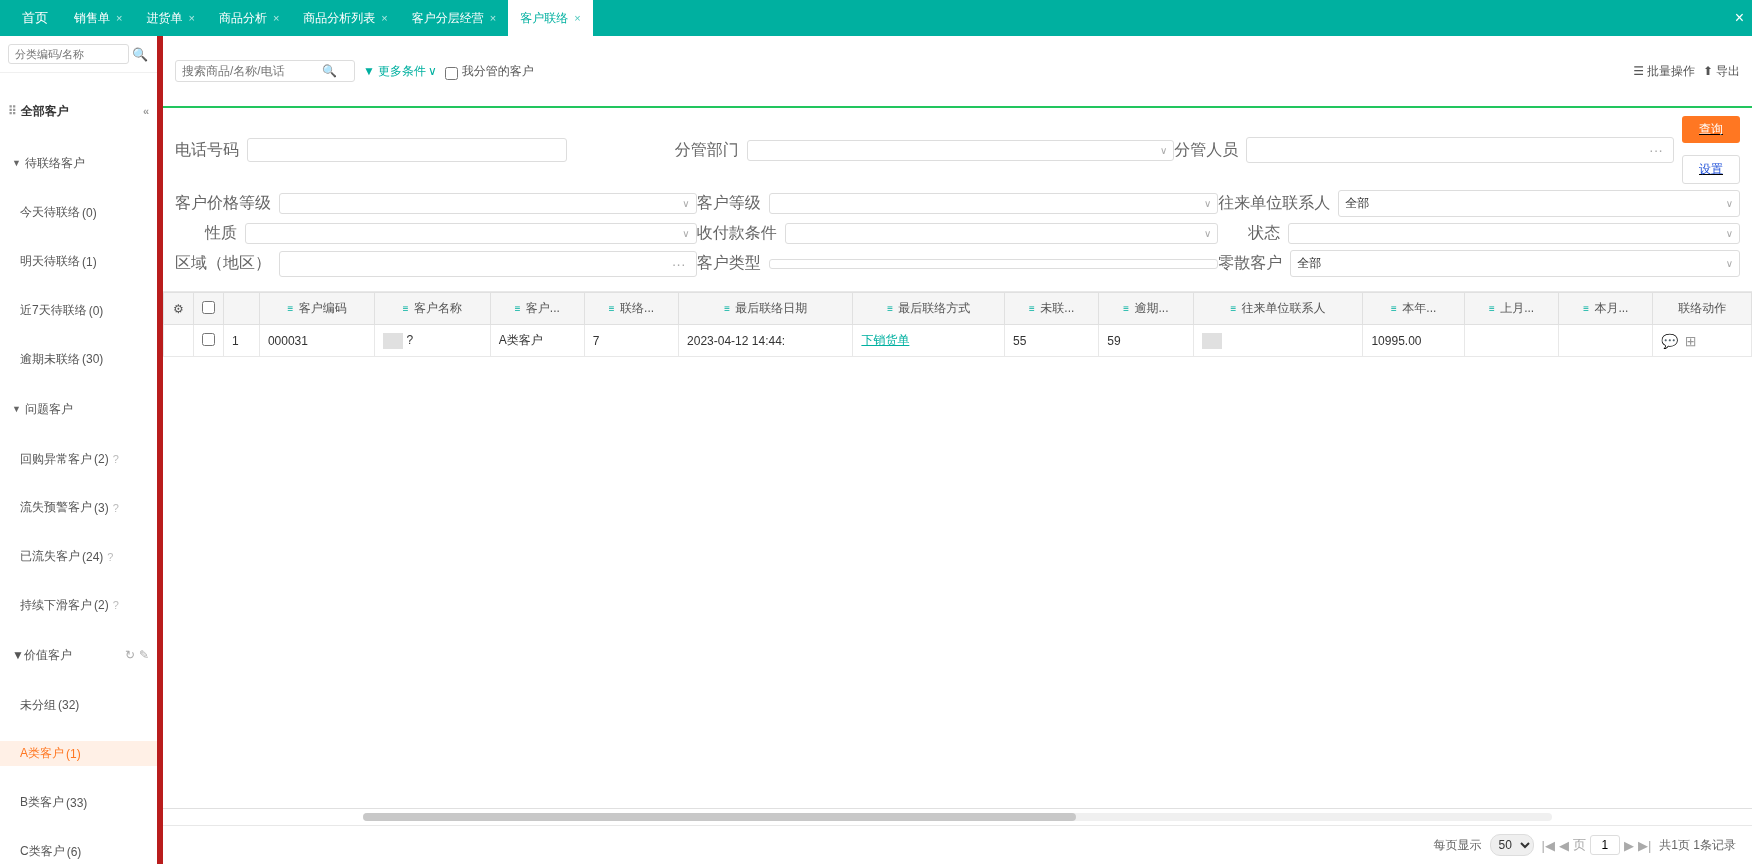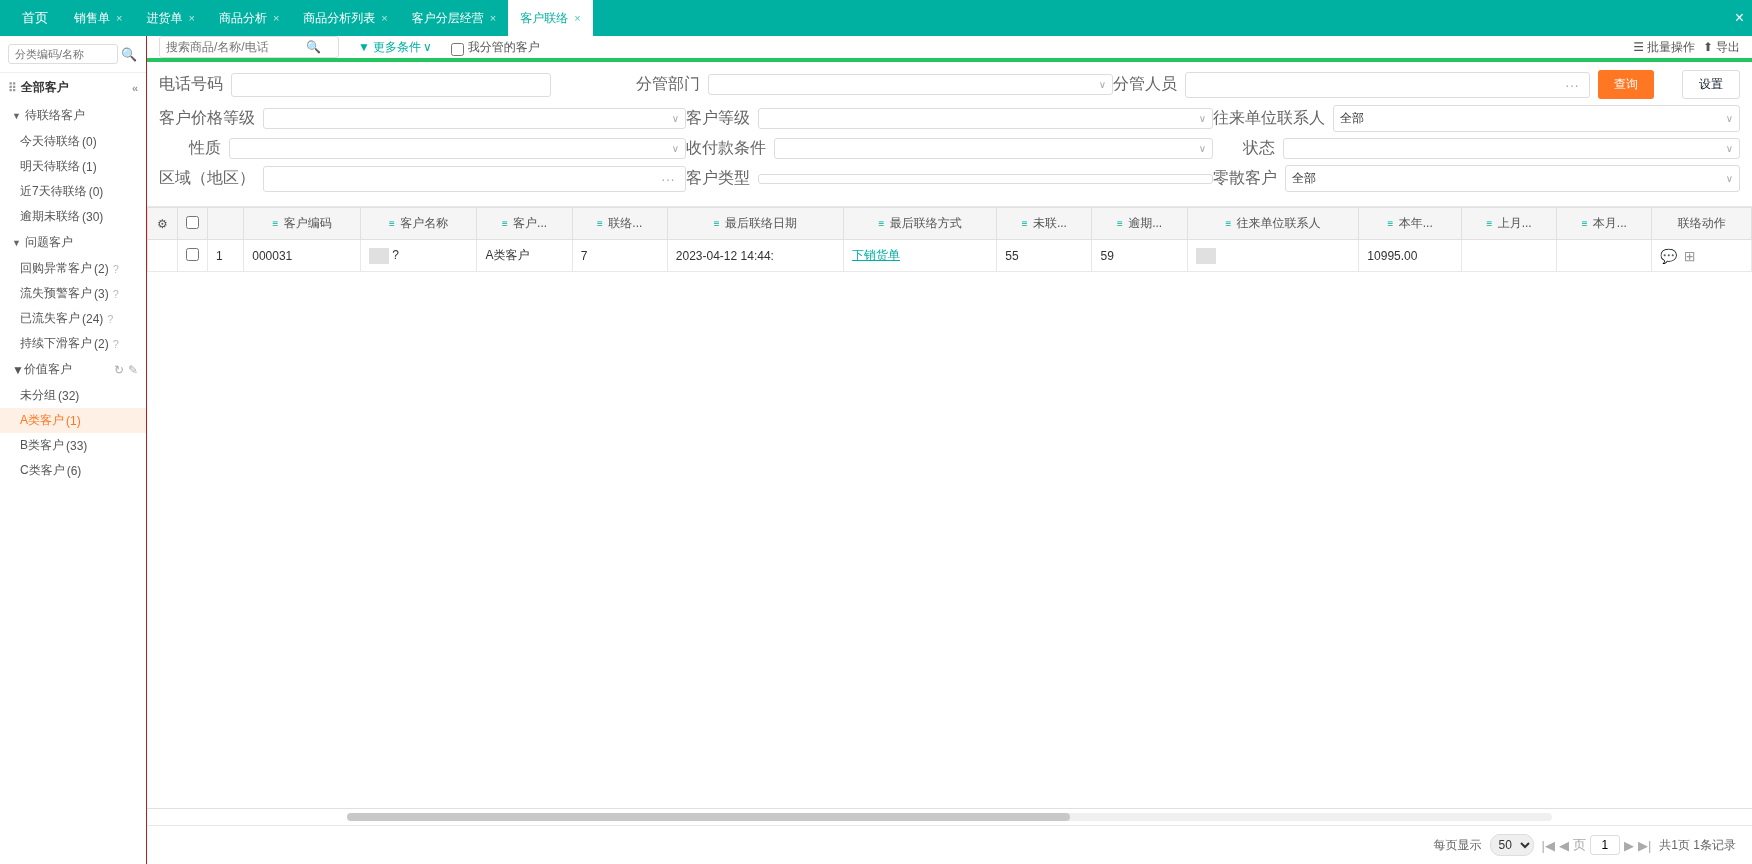--- a/index.html
+++ b/index.html
@@ -43,27 +43,28 @@
     }
 
     
     .main-layout {
       display: flex;
       height: calc(864px - 36px);
     }
 
     
     .sidebar {
-      width: 147px;
-      background: white;
-      border-right: 1px solid #b91c1c;
+      width: 163px;
+      background: white;
+      border-right: 6px solid #b91c1c;
       display: flex;
       flex-direction: column;
       overflow-y: auto;
       flex-shrink: 0;
+      justify-content: space-between;
     }
     .sidebar-search {
       display: flex;
       align-items: center;
       padding: 8px;
       border-bottom: 1px solid #f0f0f0;
     }
     .sidebar-search input {
       border: 1px solid #ddd;
       border-radius: 3px;
@@ -148,25 +149,25 @@
       flex: 1;
       display: flex;
       flex-direction: column;
       overflow: hidden;
       background: #f5f5f5;
     }
     
     
     .filter-bar {
       background: white;
-      padding: 0 12px;
-      border-bottom: 4px solid #22c55e;
-      display: flex;
-      align-items: center;
-      gap: 19px;
+      padding: 24px 12px;
+      border-bottom: 2px solid #22c55e;
+      display: flex;
+      align-items: center;
+      gap: 8px;
       flex-shrink: 0;
     }
     .filter-search {
       display: flex;
       align-items: center;
       border: 1px solid #ddd;
       border-radius: 3px;
       padding: 3px 6px;
       width: 180px;
     }
@@ -272,32 +273,33 @@
       color: white;
       border: none;
       border-radius: 3px;
       padding: 5px 16px;
       cursor: pointer;
       font-size: 12px;
       margin-left: 8px;
     }
     .btn-settings {
       background: white;
-      color: #0f172a;
+      color: #1d4ed8;
       border: 1px solid #ddd;
       border-radius: 3px;
       padding: 5px 16px;
       cursor: pointer;
       font-size: 12px;
       margin-left: 8px;
     }
     .query-btns {
       display: flex;
-      flex-direction: row;
-      gap: 20px;
+      flex-direction: column;
+      gap: 12px;
+      text-decoration: underline;
     }
 
     
     .table-area {
       flex: 1;
       background: white;
       margin: 0;
       overflow: auto;
     }
     table {

